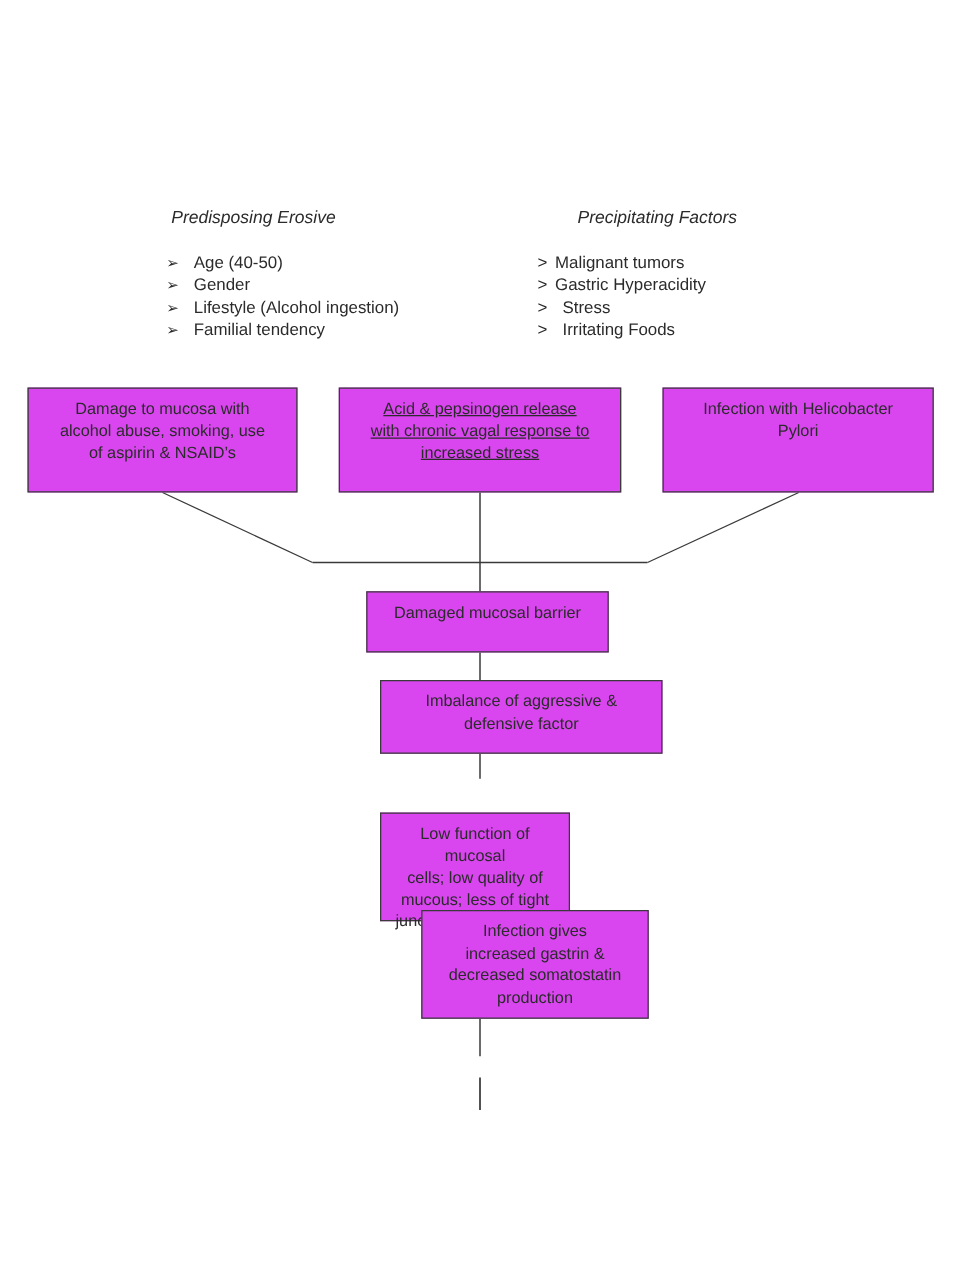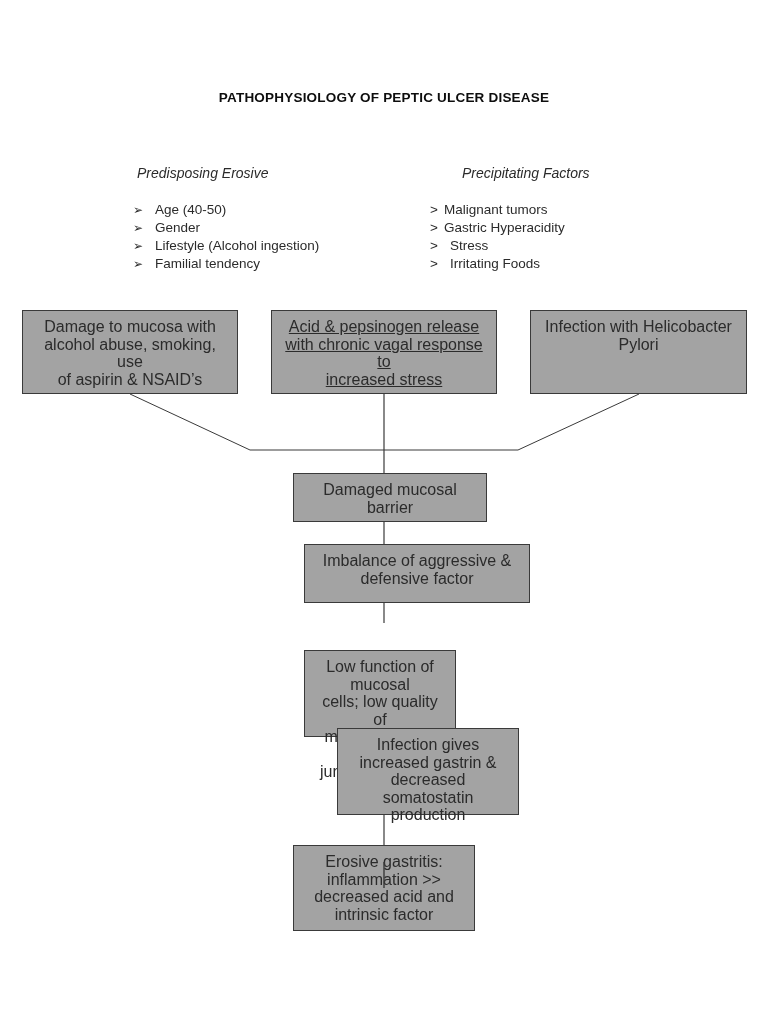--- a/index.html
+++ b/index.html
@@ -70,23 +70,23 @@
     font-size: 13.5px;
   }
   .factor-text { display: inline-block; }
   .factor-text.indent { padding-left: 6px; }
 
   
   .box {
     position: absolute;
     box-sizing: border-box;
     border: 1px solid #3a3a3a;
-    background: #a3a3a3;
+    background: #d946ef;
     text-align: center;
-    font-size: 16px;
+    font-size: 13px;
     line-height: 17.5px;
     color: #2b2b2b;
     z-index: 2;
   }
   .box .box-text {
     display: block;
     padding: 7px 9px 0 9px;
     white-space: pre-line;
   }
 
@@ -114,21 +114,20 @@
   }
   .connectors line { stroke: #3a3a3a; stroke-width: 1.2; }
   .connectors line.thin { stroke-width: 1; }
   .connectors line.overlay { stroke-width: 1.4; }
 </style>
 </head>
 <body>
 
 <div id="page">
 
-  <div class="title">PATHOPHYSIOLOGY OF PEPTIC ULCER DISEASE</div>
 
   <div class="col-heading left">Predisposing Erosive</div>
   <div class="col-heading right">Precipitating Factors</div>
 
   <div class="factor-list left">
     <div class="factor-item">
       <span class="bullet-arrow">➢</span>
       <span class="factor-text">Age (40-50)</span>
     </div>
     <div class="factor-item">
@@ -207,24 +206,18 @@
 cells; low quality of
 mucous; less of tight
 junction between cells</span>
   </div>
   <div class="box" id="box-gastrin">
     <span class="box-text">Infection gives
 increased gastrin &amp;
 decreased somatostatin
 production</span>
   </div>
-  <div class="box" id="box-erosive">
-    <span class="box-text">Erosive gastritis:
-inflammation &gt;&gt;
-decreased acid and
-intrinsic factor</span>
-  </div>
 
   <svg class="connectors" style="z-index:3;" viewBox="0 0 768 1024" width="768" height="1024" xmlns="http://www.w3.org/2000/svg">
     <line class="overlay" x1="384" y1="862" x2="384" y2="888"></line>
   </svg>
 
 </div>
 
 </body></html>

